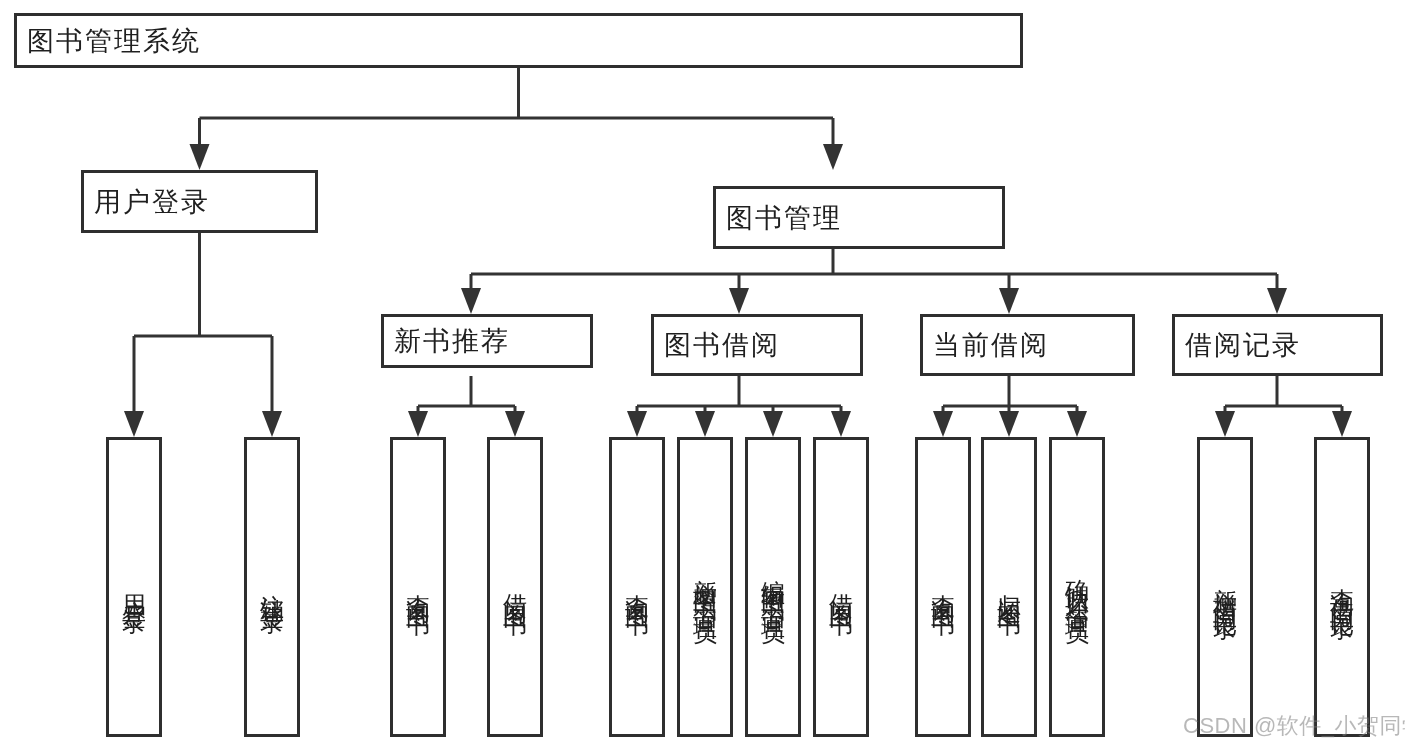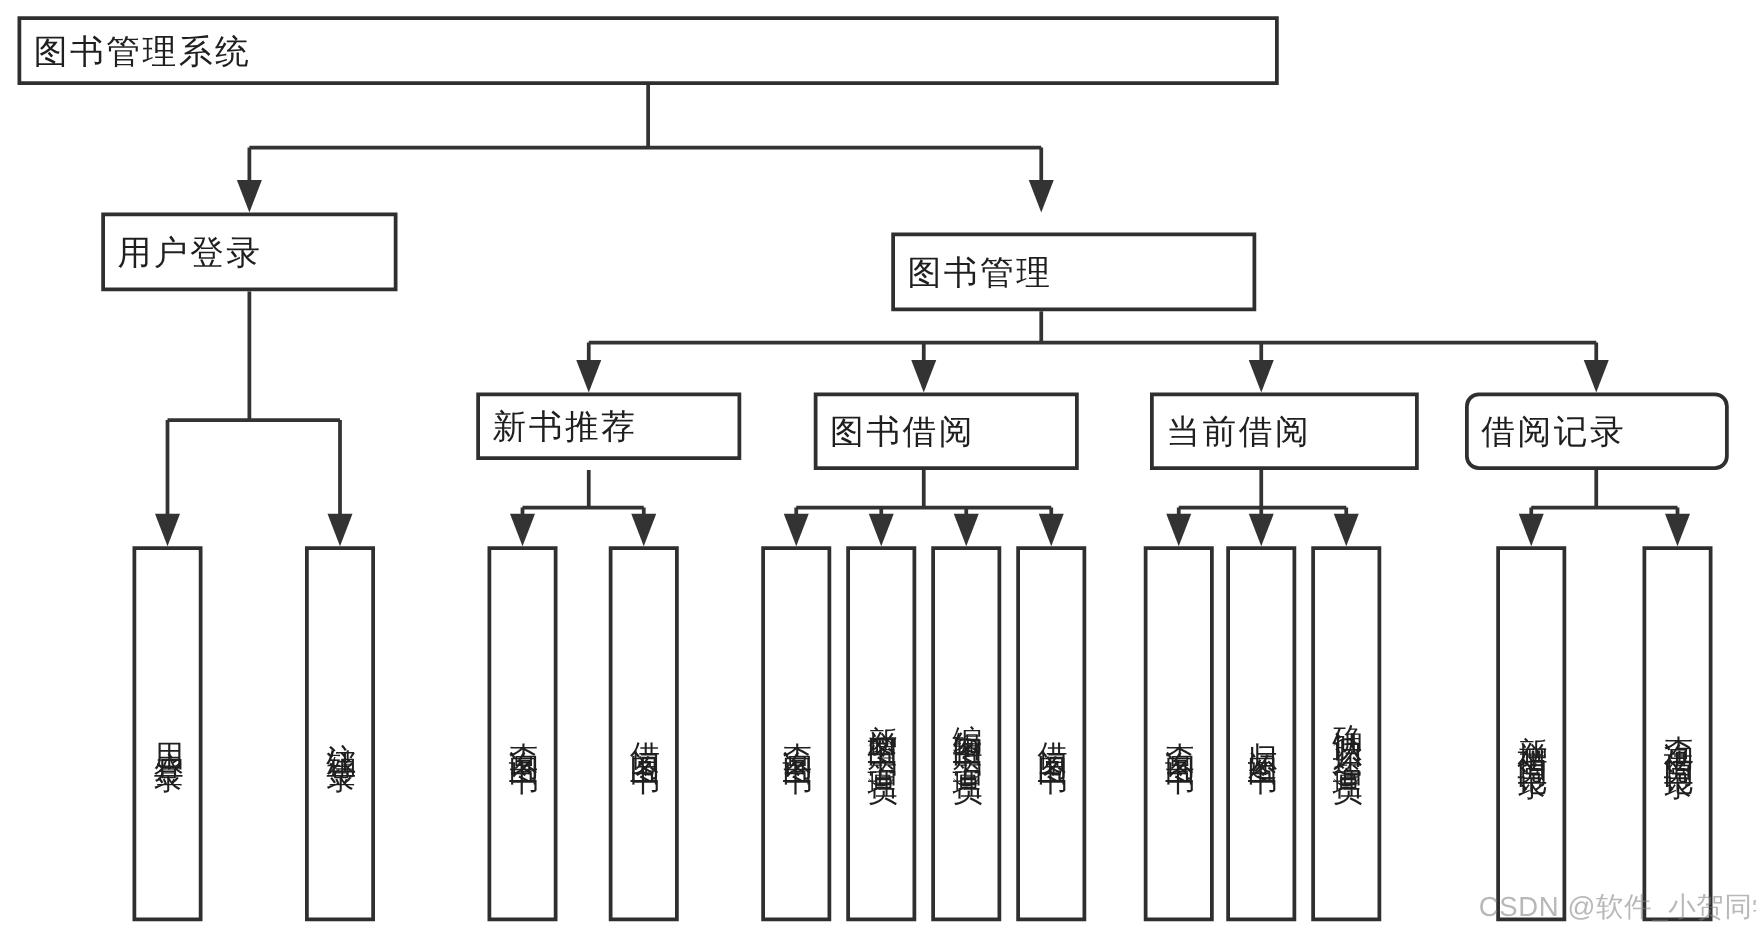--- a/index.html
+++ b/index.html
@@ -60,21 +60,21 @@
     color: #1f1f1f;
     white-space: nowrap;
   }
   
   #node-root            { left: 14px;   top: 13px;  width: 1009px; height: 55px; }
   #node-user-login      { left: 81px;   top: 170px; width: 237px;  height: 63px; }
   #node-book-management { left: 713px;  top: 186px; width: 292px;  height: 63px; }
   #node-new-book-reco   { left: 346px;  top: 314px; width: 212px;  height: 54px; margin-left: 35px; }
   #node-book-borrowing  { left: 633px;  top: 314px; width: 212px;  height: 62px; margin-left: 18px; }
   #node-current-borrow  { left: 902px;  top: 314px; width: 215px;  height: 62px; margin-left: 18px; }
-  #node-borrow-records  { left: 1172px; top: 314px; width: 211px;  height: 62px; border-radius: 11px; }
+  #node-borrow-records  { left: 1172px; top: 314px; width: 211px;  height: 62px; }
   
   #leaf-1  { left: 106px; }
   #leaf-2  { left: 244px; }
   #leaf-3  { left: 390px; }
   #leaf-4  { left: 487px; }
   #leaf-5  { left: 609px; }
   #leaf-6  { left: 677px; }
   #leaf-7  { left: 745px; }
   #leaf-8  { left: 813px; }
   #leaf-9  { left: 915px; }

